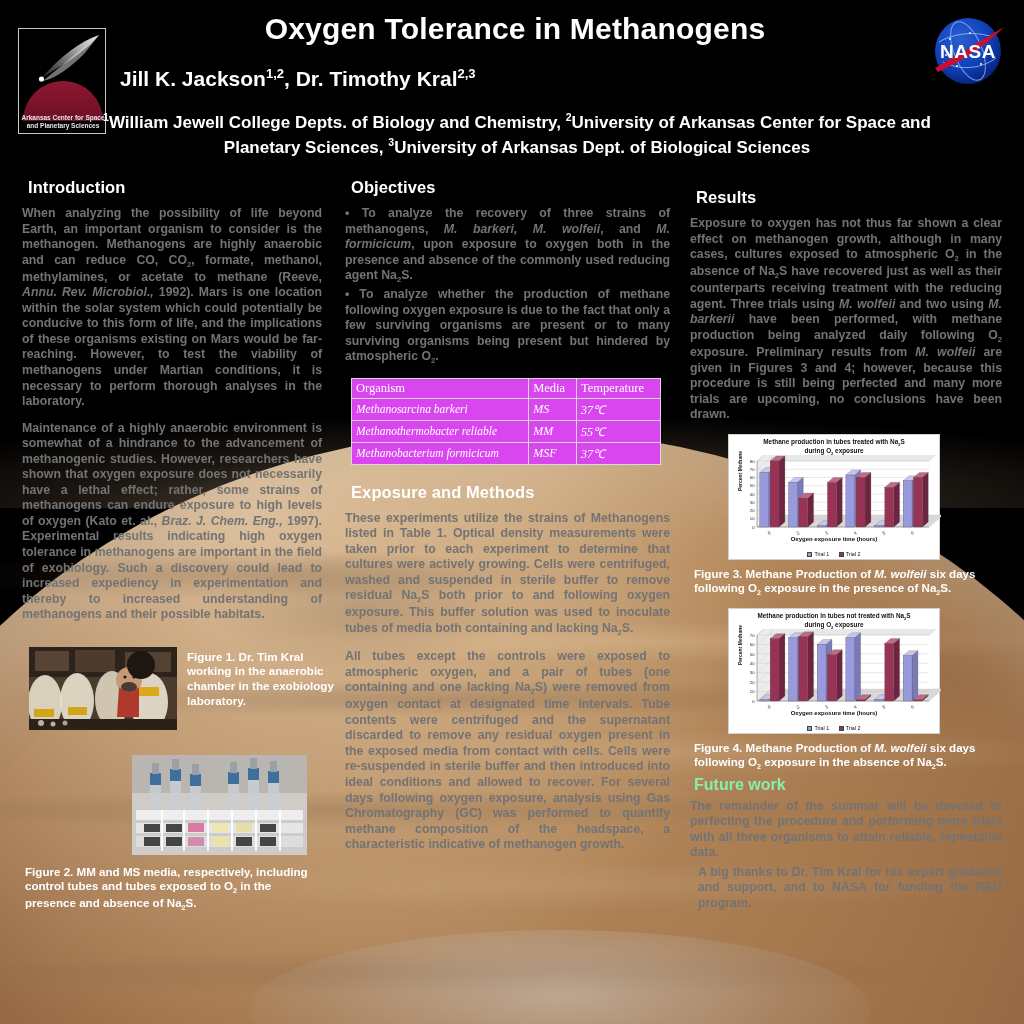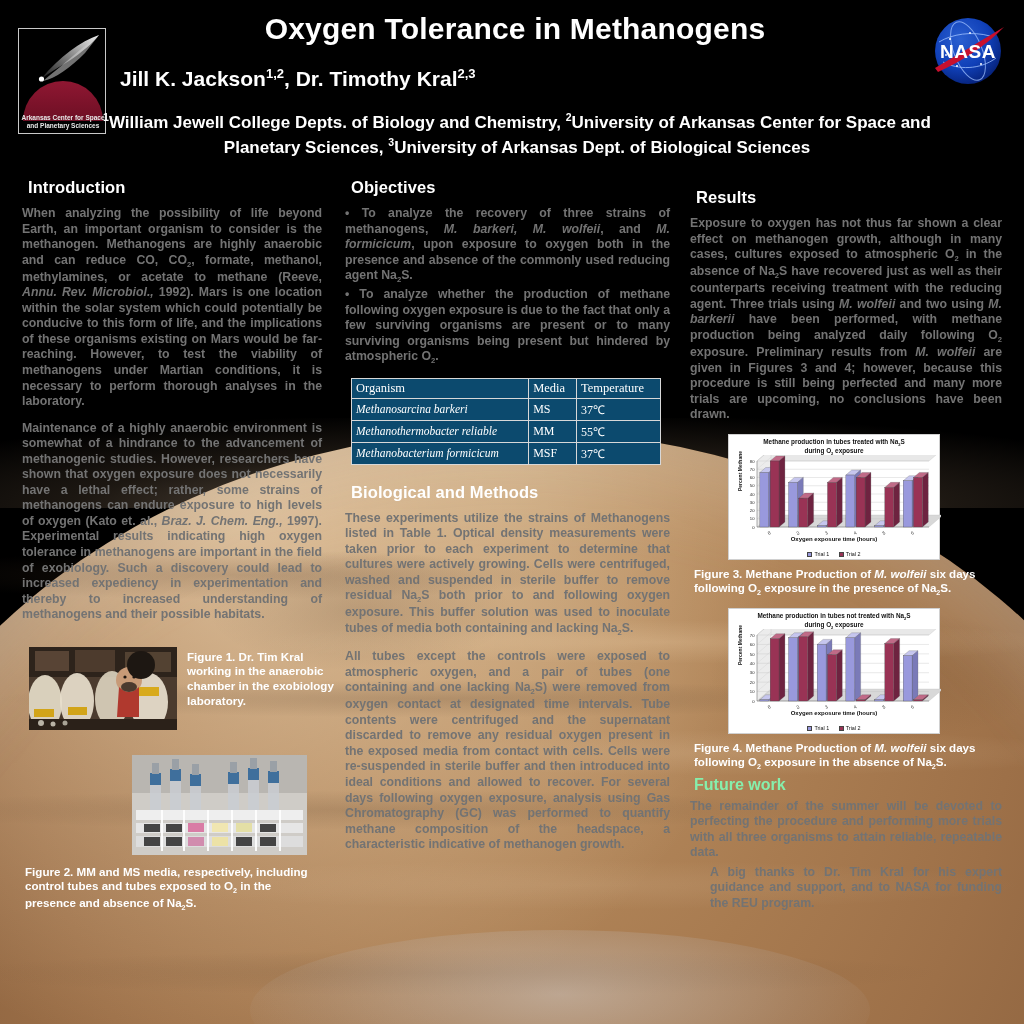--- a/index.html
+++ b/index.html
@@ -115,31 +115,31 @@
   p.body-text.last { margin-bottom: 0; }
   .caption {
     font-size: 11.6px; line-height: 1.26; font-weight: bold; color: #fff;
   }
   i, .ital { font-style: italic; }
 
   
   #table1-caption { font-size: 11.8px; line-height: 1.28; font-weight: bold; margin: 4px 0 9px 6px; }
   table#table1 {
     border-collapse: collapse; width: 310px; margin-left: 6px;
-    background: #0c4a6e;
+    background: #d946ef;
   }
   #table1 td, #table1 th {
     border: 1px solid #d8d8d8;
     font-family: "Liberation Serif", serif;
     color: #fff; padding: 2px 4px; font-size: 12px;
     text-align: left; white-space: nowrap;
   }
   #table1 th { font-weight: normal; font-size: 12.5px; }
   #table1 td.org { font-style: italic; font-size: 11.5px; }
-  #table1 td.mid { }
+  #table1 td.mid { font-style: italic; }
 
   
   #fig1-photo {
     position: absolute; left: 7px; top: 0; width: 148px; height: 83px;
     overflow: hidden; border: 0;
     background: linear-gradient(160deg,#3b2e26 0%, #5c4a3a 40%, #2e241c 100%);
   }
   #fig1-caption { position: absolute; left: 165px; top: 3px; width: 150px; }
   #fig2-photo {
     position: absolute; left: 110px; top: 108px; width: 175px; height: 100px;
@@ -396,21 +396,21 @@
         <td class="mid">55℃</td>
       </tr>
       <tr>
         <td class="org">Methanobacterium formicicum</td>
         <td class="mid">MSF</td>
         <td class="mid">37℃</td>
       </tr>
     </tbody>
   </table>
 
-  <h2 class="section-head" style="margin-top:18px;">Biological and Methods</h2>
+  <h2 class="section-head" style="margin-top:18px;">Exposure and Methods</h2>
 
   <p class="body-text">
     <span>These experiments utilize the strains of Methanogens listed in Table 1. Optical density measurements were taken prior  to each experiment to determine that cultures were actively growing. Cells were centrifuged, washed and suspended in sterile buffer to remove residual Na</span><sub>2</sub><span>S both prior to and following oxygen exposure. This buffer solution was used to inoculate tubes of media both containing and lacking Na</span><sub>2</sub><span>S.</span>
   </p>
 
   <p class="body-text last">
     <span>All tubes except the controls were exposed to atmospheric oxygen, and a pair of tubes (one containing and one lacking Na</span><sub>2</sub><span>S) were removed from oxygen contact at designated    time intervals. Tube contents were centrifuged  and the supernatant discarded to remove any residual oxygen present in the exposed media from contact with cells. Cells were re-suspended in sterile buffer and then introduced into ideal conditions and allowed to recover. For several days following oxygen exposure, analysis using Gas Chromatography (GC) was performed to quantify methane composition of the headspace, a characteristic indicative of methanogen growth.</span>
   </p>
 </div>
 
@@ -602,14 +602,14 @@
     </div>
   </div>
 
   <div id="fig4-caption" class="caption">
     <span>Figure 4. Methane Production of </span><i>M. wolfeii</i><span> six days following O</span><sub>2</sub><span> exposure in the absence of Na</span><sub>2</sub><span>S.</span>
   </div>
 
   <h2 class="subsection-head">Future work</h2>
   <p class="body-text" style="margin-bottom:4px;">The remainder of the summer will be devoted to perfecting the procedure and performing more trials with all three organisms to attain reliable, repeatable data.</p>
 
-  <p class="body-text last" style="margin-left:20px;">A big thanks to Dr. Tim Kral for his expert guidance and support, and to NASA for funding the REU program.</p>
+  <p class="body-text last" style="margin-left:8px;">A big thanks to Dr. Tim Kral for his expert guidance and support, and to NASA for funding the REU program.</p>
 </div>
 
 </body></html>

